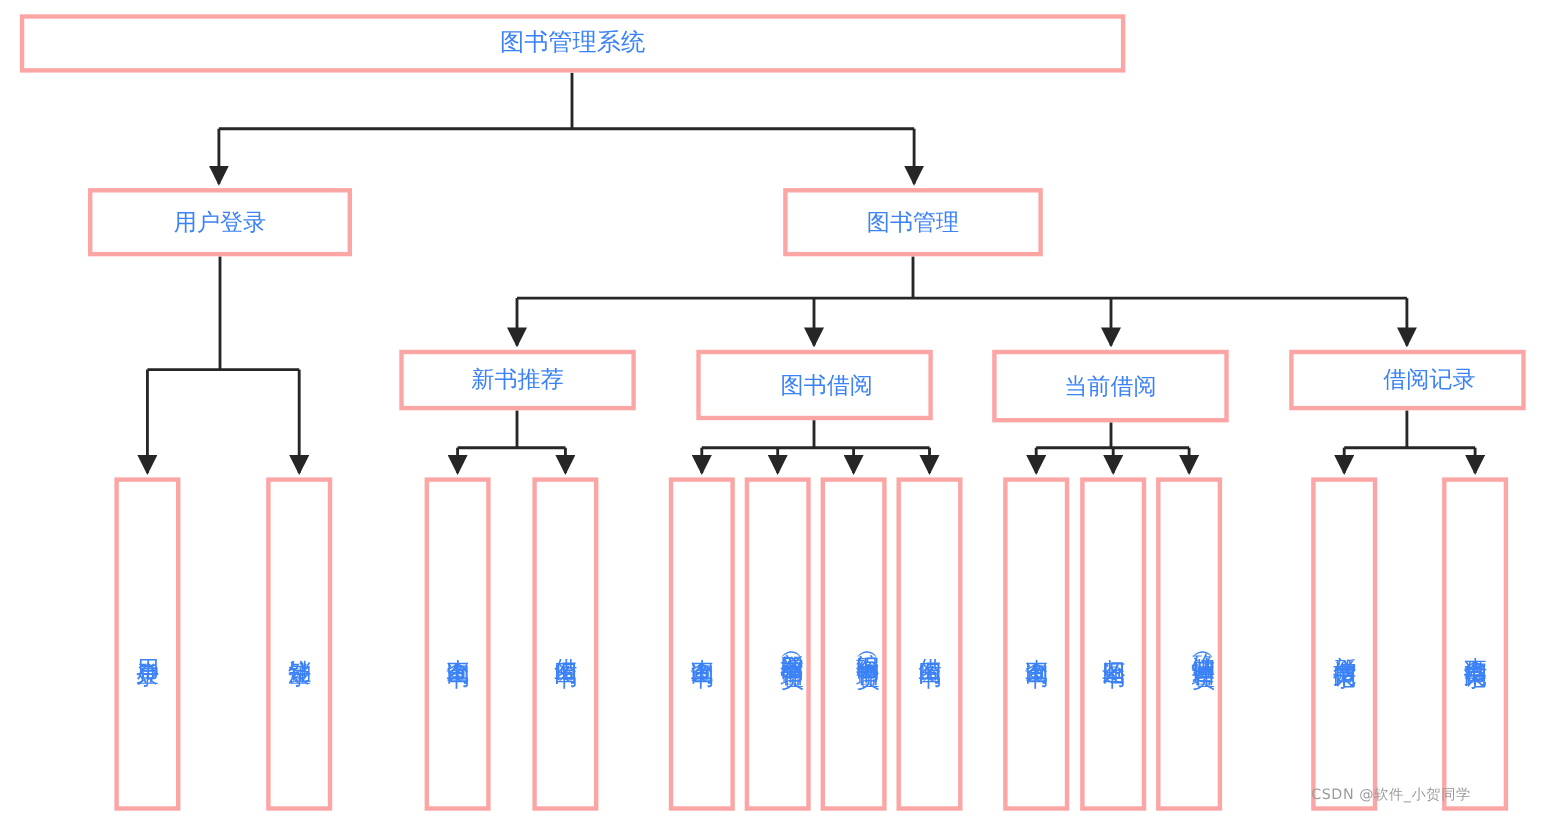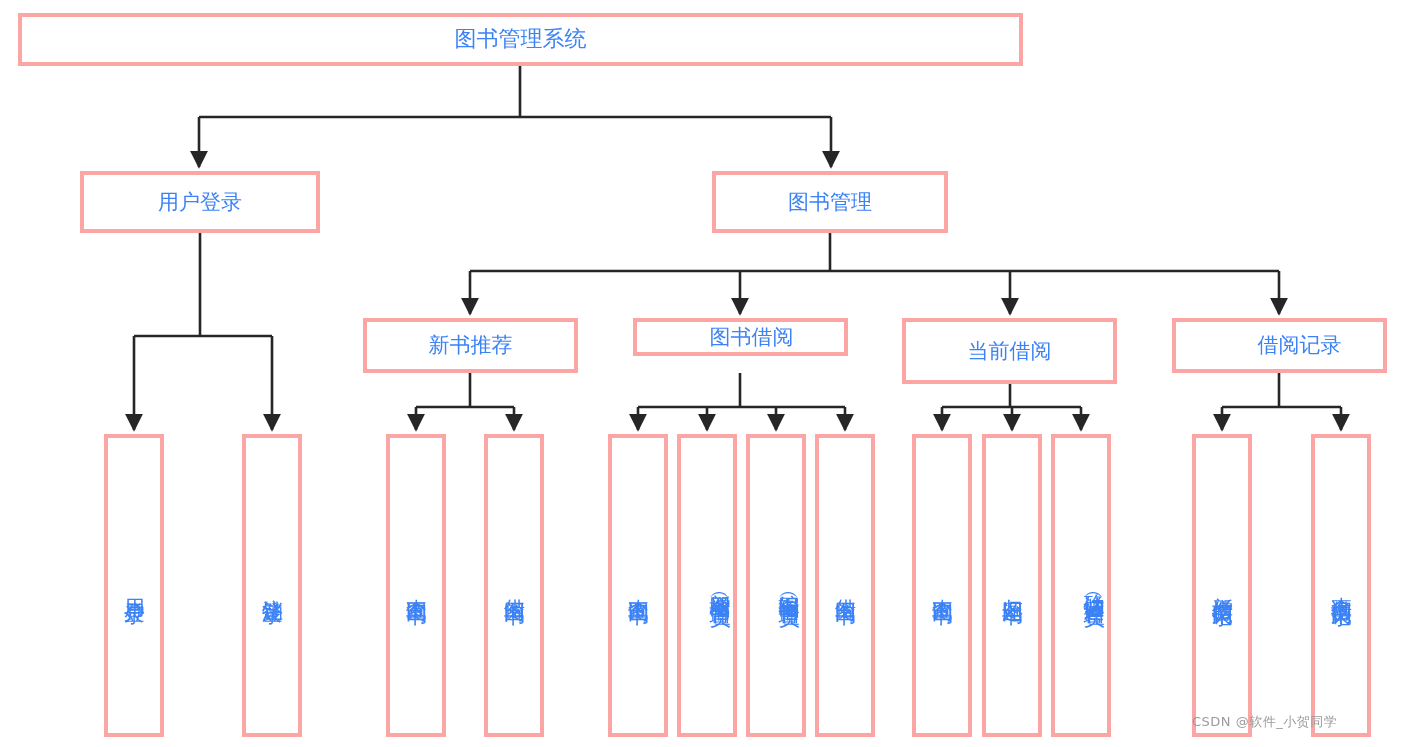--- a/index.html
+++ b/index.html
@@ -129,21 +129,21 @@
   <div class="node horiz" style="left:80px; top:171px; width:240px; height:62px;">
     <span>用户登录</span>
   </div>
   <div class="node horiz" style="left:712px; top:171px; width:236px; height:62px;">
     <span>图书管理</span>
   </div>
 
   <div class="node horiz" style="left:363px; top:318px; width:215px; height:55px;">
     <span>新书推荐</span>
   </div>
-  <div class="node horiz" style="left:633px; top:318px; width:215px; height:38px;padding-left:22px;">
+  <div class="node horiz" style="left:633px; top:318px; width:215px; height:64px;padding-left:22px;">
     <span>图书借阅</span>
   </div>
   <div class="node horiz" style="left:902px; top:318px; width:215px; height:66px;">
     <span>当前借阅</span>
   </div>
   <div class="node horiz" style="left:1172px; top:318px; width:215px; height:55px;padding-left:40px;">
     <span>借阅记录</span>
   </div>
 
   <div class="node vert" style="left:104px; top:434px; width:60px; height:303px;">

